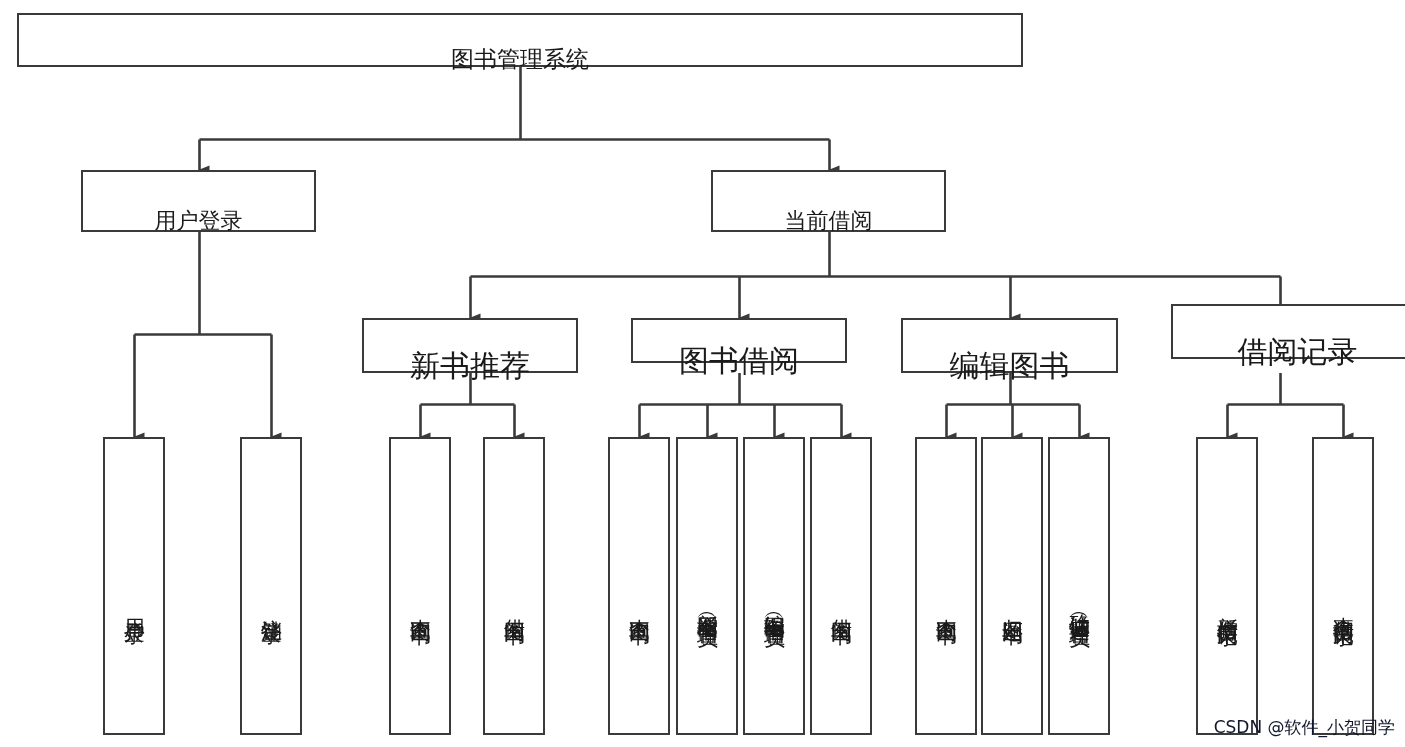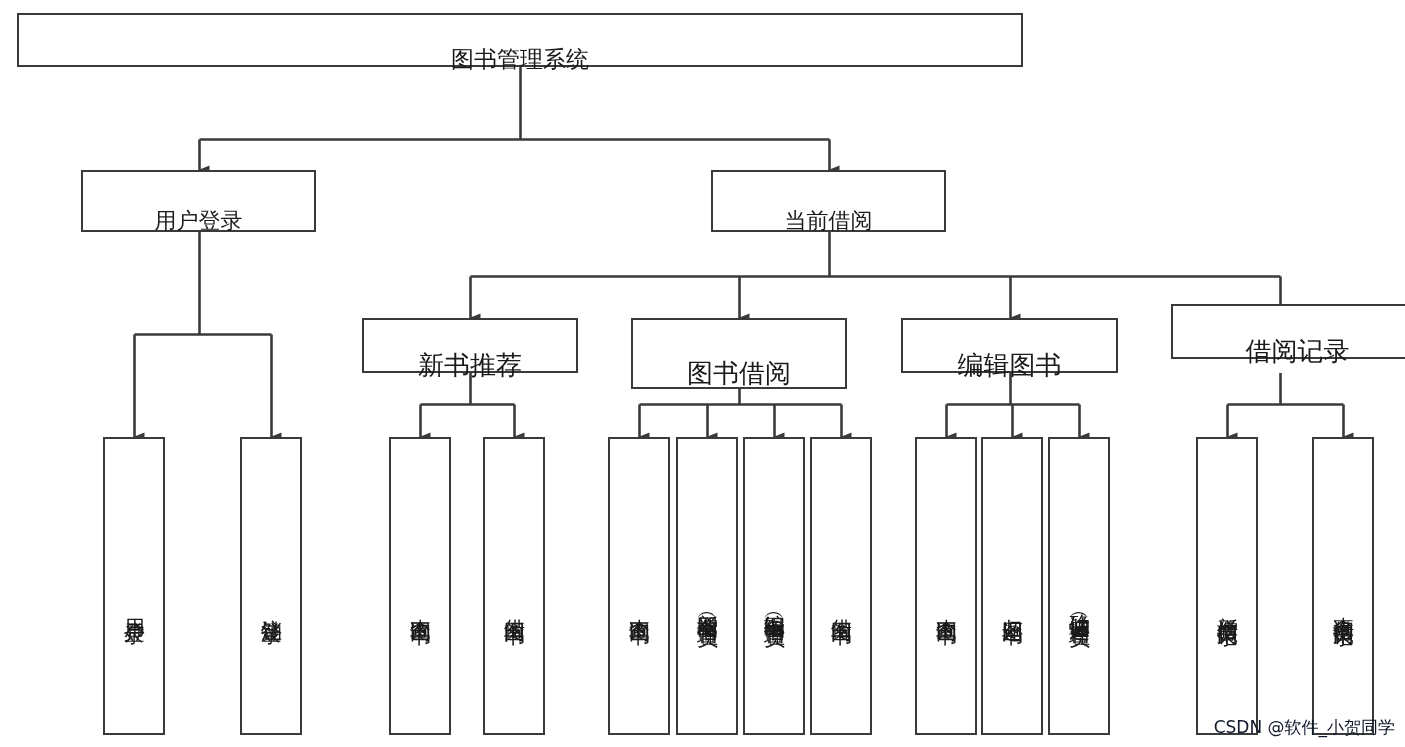--- a/index.html
+++ b/index.html
@@ -37,21 +37,21 @@
   }
   .node-label {
     color: #1a1a1a;
     line-height: 1.18;
     text-align: center;
     white-space: pre;
     margin-top: 40px;
   }
   .node.level-root .node-label { font-size: 23px; }
   .node.level-2 .node-label { font-size: 22px; }
-  .node.level-3 .node-label { font-size: 26px; }
+  .node.level-3 .node-label { font-size: 30px; }
   .node.leaf {
     align-items: center;
   }
   .node.leaf .node-label {
     writing-mode: vertical-rl;
     text-orientation: upright;
     font-size: 21px;
     letter-spacing: 2px;
     line-height: 1;
   }
@@ -120,21 +120,21 @@
       </div>
       <div class="node level-2" style="left: 81px; top: 170px; width: 235px; height: 62px;">
         <span class="node-label">用户登录</span>
       </div>
       <div class="node level-2" style="left: 711px; top: 170px; width: 235px; height: 62px;">
         <span class="node-label">当前借阅</span>
       </div>
       <div class="node level-3" style="left: 362px; top: 318px; width: 216px; height: 55px;">
         <span class="node-label">新书推荐</span>
       </div>
-      <div class="node level-3" style="left: 631px; top: 318px; width: 216px; height: 71px;">
+      <div class="node level-3" style="left: 631px; top: 318px; width: 216px; height: 45px;">
         <span class="node-label">图书借阅</span>
       </div>
       <div class="node level-3" style="left: 901px; top: 318px; width: 217px; height: 55px;">
         <span class="node-label">编辑图书</span>
       </div>
       <div class="node level-3" style="left: 1171px; top: 304px; width: 253px; height: 55px;">
         <span class="node-label">借阅记录</span>
       </div>
       <div class="node level-4 leaf" style="left: 103px; top: 437px; width: 62px; height: 298px;">
         <span class="node-label">用户登录</span>

